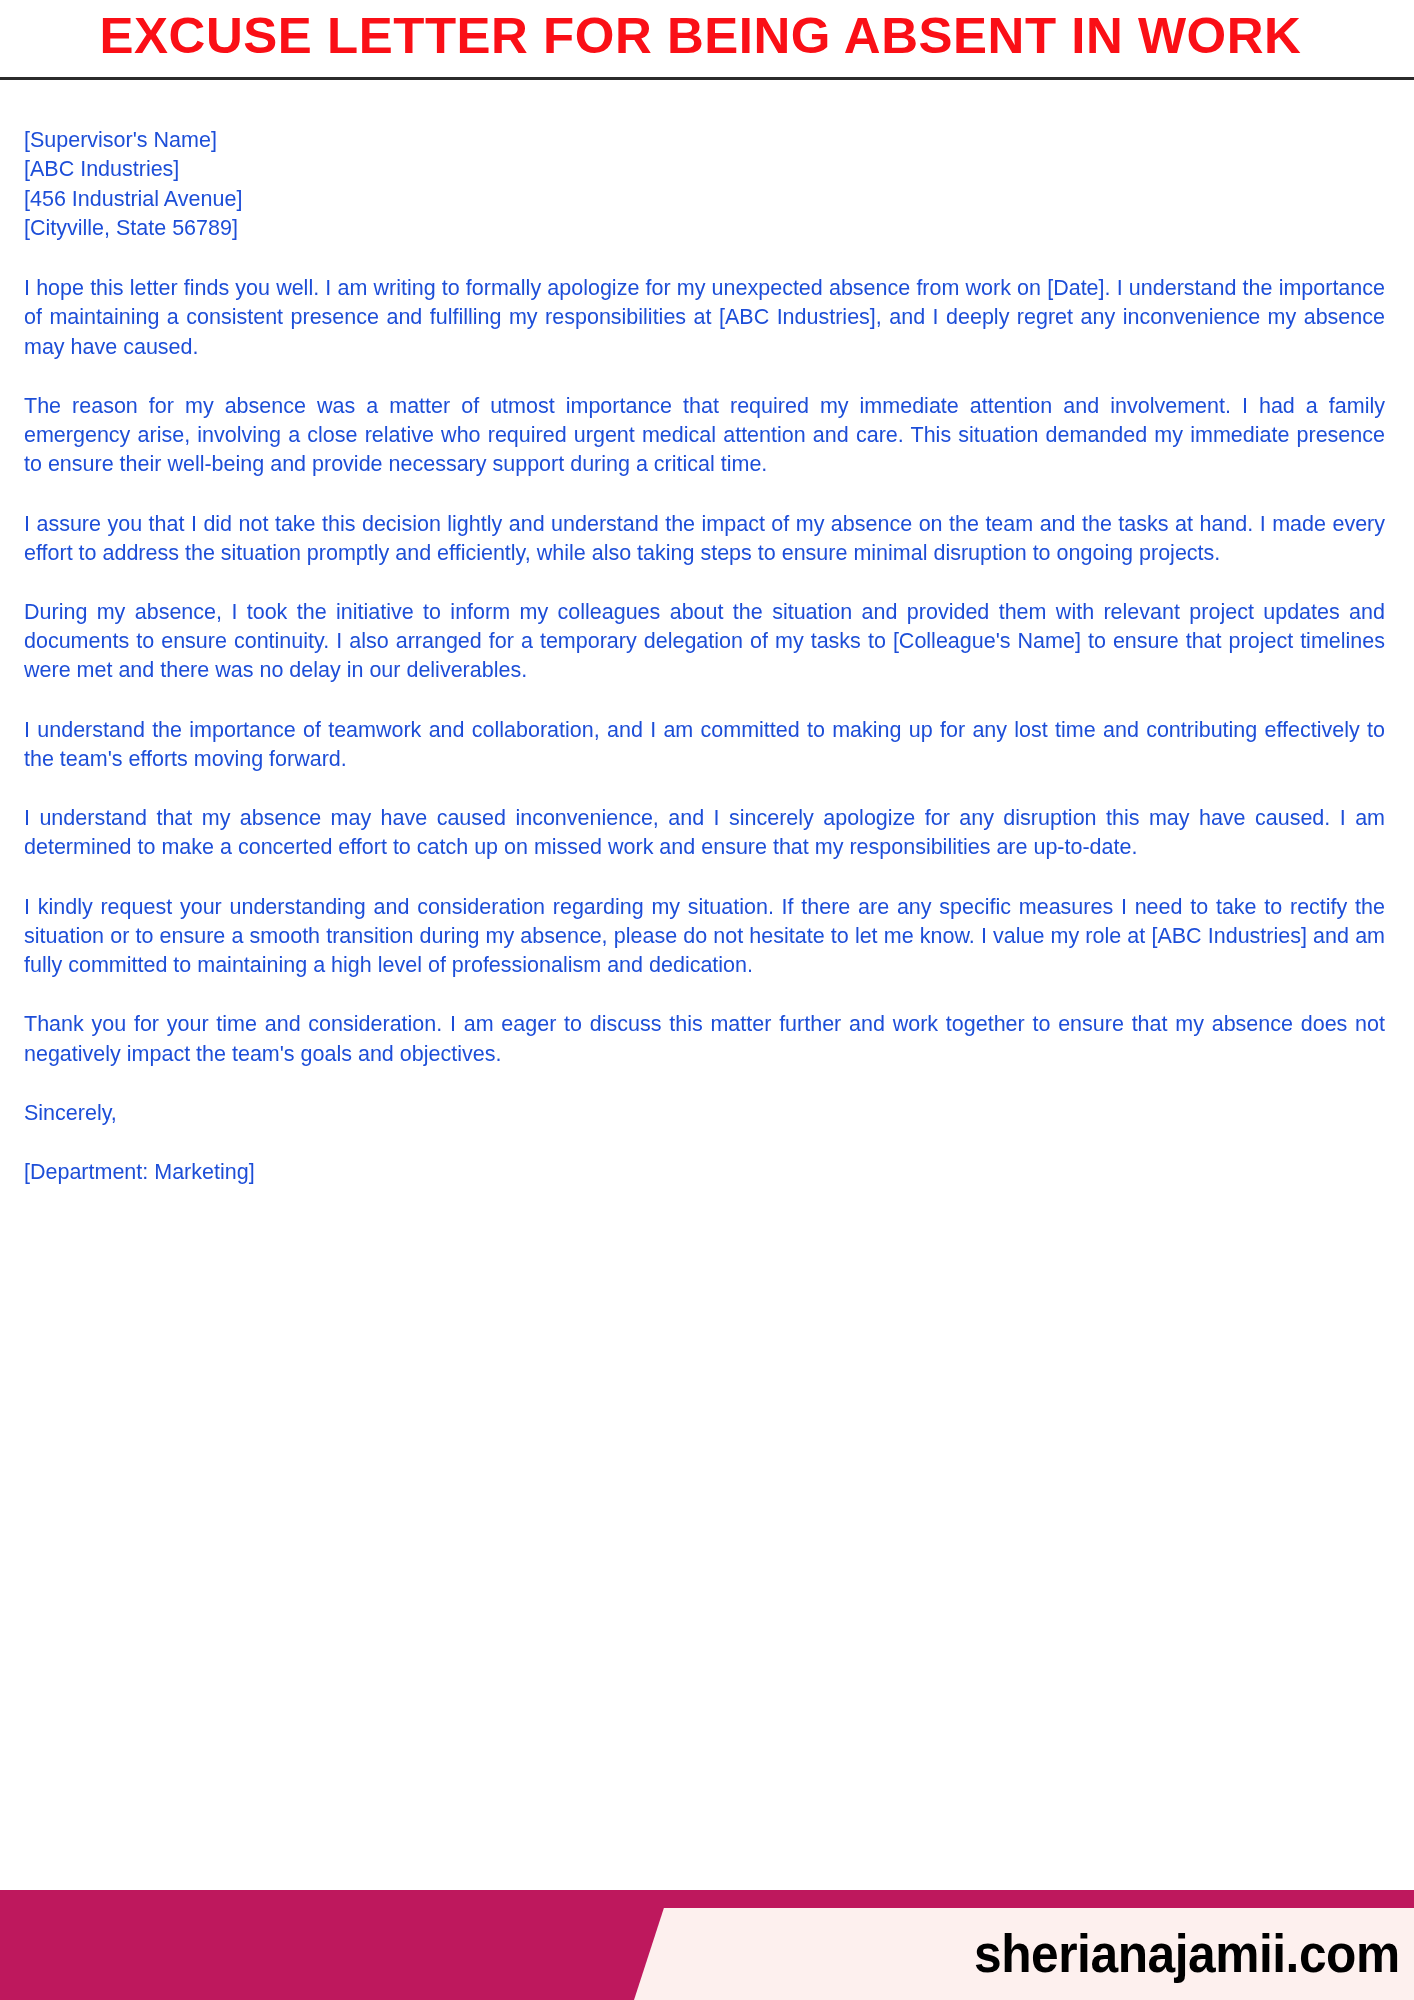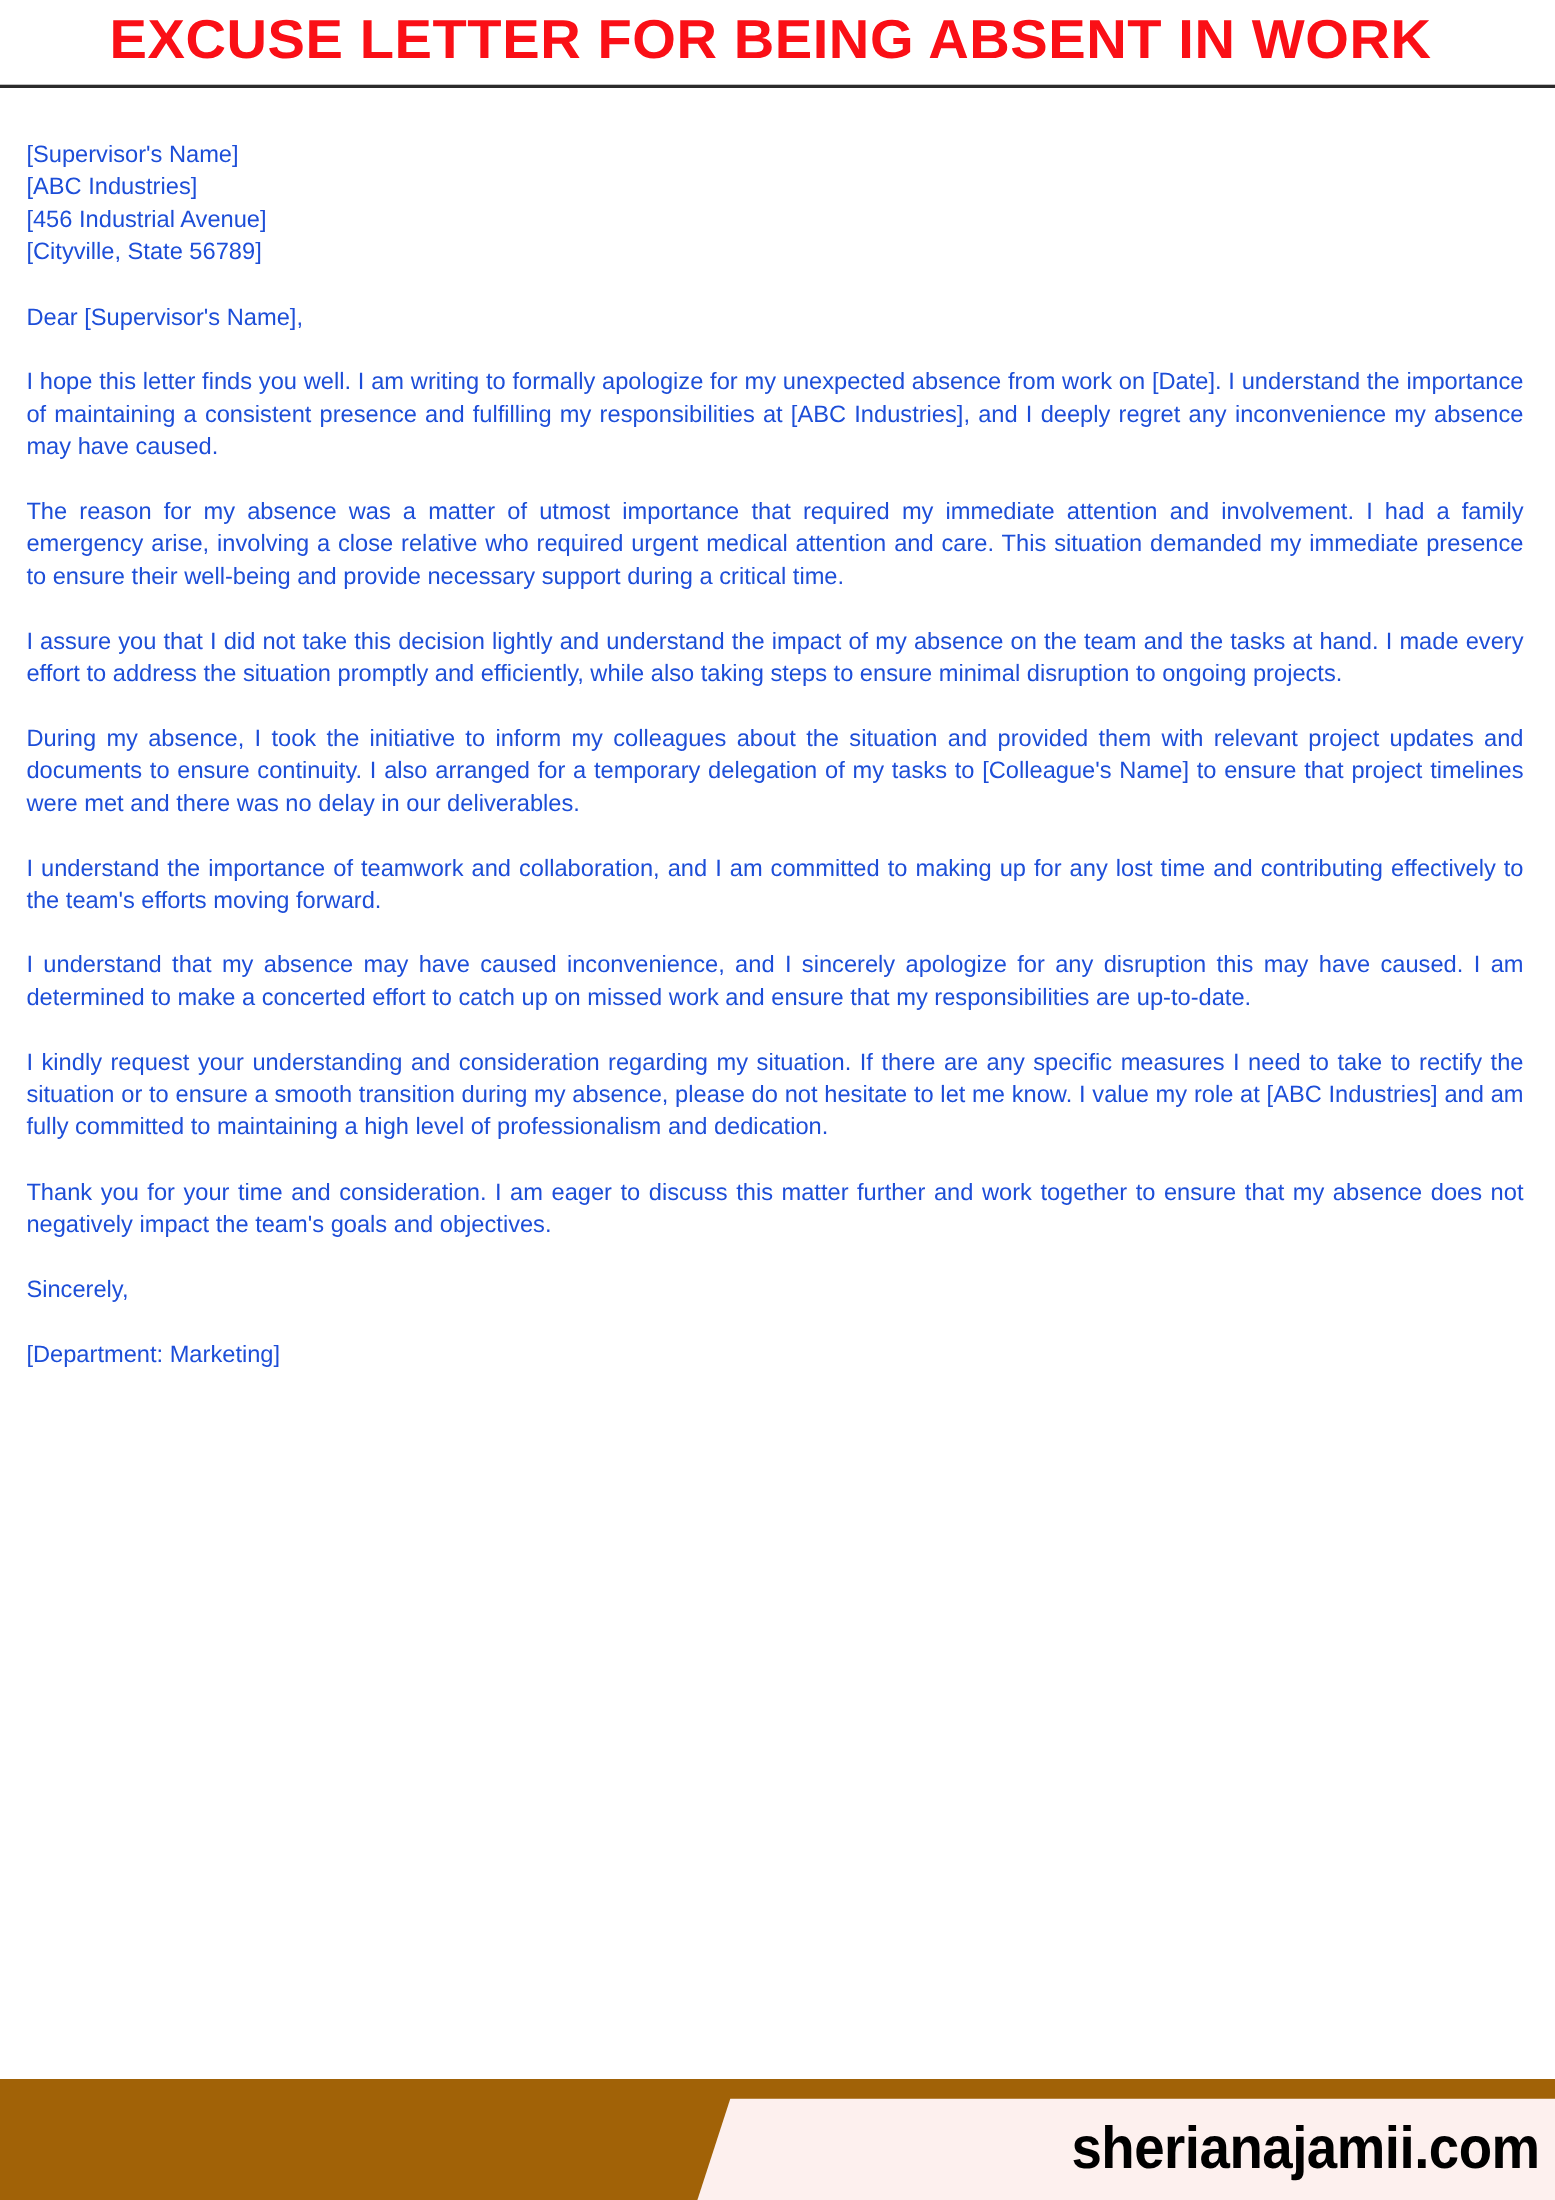--- a/index.html
+++ b/index.html
@@ -72,21 +72,21 @@
     line-height: 1.38;
   }
 
   
   .doc-footer {
     position: absolute;
     left: 0;
     bottom: 0;
     width: 1414px;
     height: 110px;
-    background: #a16207;
+    background: #be185d;
     overflow: hidden;
   }
   .footer-plate {
     position: absolute;
     right: 0;
     top: 18px;
     height: 92px;
     width: 780px;
     background: #fdf0ee;
     transform: skewX(-18deg);
@@ -119,21 +119,20 @@
 
 <main class="letter">
 
   <div class="addr-block">
     <span class="addr-line">[Supervisor's Name]</span>
     <span class="addr-line">[ABC Industries]</span>
     <span class="addr-line">[456 Industrial Avenue]</span>
     <span class="addr-line">[Cityville, State 56789]</span>
   </div>
 
-  <p class="salutation">Dear [Supervisor's Name],</p>
 
   <p class="para">I hope this letter finds you well. I am writing to formally apologize for my unexpected absence from work on [Date]. I understand the importance of maintaining a consistent presence and fulfilling my responsibilities at [ABC Industries], and I deeply regret any inconvenience my absence may have caused.</p>
   <p class="para">The reason for my absence was a matter of utmost importance that required my immediate attention and involvement. I had a family emergency arise, involving a close relative who required urgent medical attention and care. This situation demanded my immediate presence to ensure their well-being and provide necessary support during a critical time.</p>
   <p class="para">I assure you that I did not take this decision lightly and understand the impact of my absence on the team and the tasks at hand. I made every effort to address the situation promptly and efficiently, while also taking steps to ensure minimal disruption to ongoing projects.</p>
   <p class="para">During my absence, I took the initiative to inform my colleagues about the situation and provided them with relevant project updates and documents to ensure continuity. I also arranged for a temporary delegation of my tasks to [Colleague's Name] to ensure that project timelines were met and there was no delay in our deliverables.</p>
   <p class="para">I understand the importance of teamwork and collaboration, and I am committed to making up for any lost time and contributing effectively to the team's efforts moving forward.</p>
   <p class="para">I understand that my absence may have caused inconvenience, and I sincerely apologize for any disruption this may have caused. I am determined to make a concerted effort to catch up on missed work and ensure that my responsibilities are up-to-date.</p>
   <p class="para">I kindly request your understanding and consideration regarding my situation. If there are any specific measures I need to take to rectify the situation or to ensure a smooth transition during my absence, please do not hesitate to let me know. I value my role at [ABC Industries] and am fully committed to maintaining a high level of professionalism and dedication.</p>
   <p class="para">Thank you for your time and consideration. I am eager to discuss this matter further and work together to ensure that my absence does not negatively impact the team's goals and objectives.</p>
 

